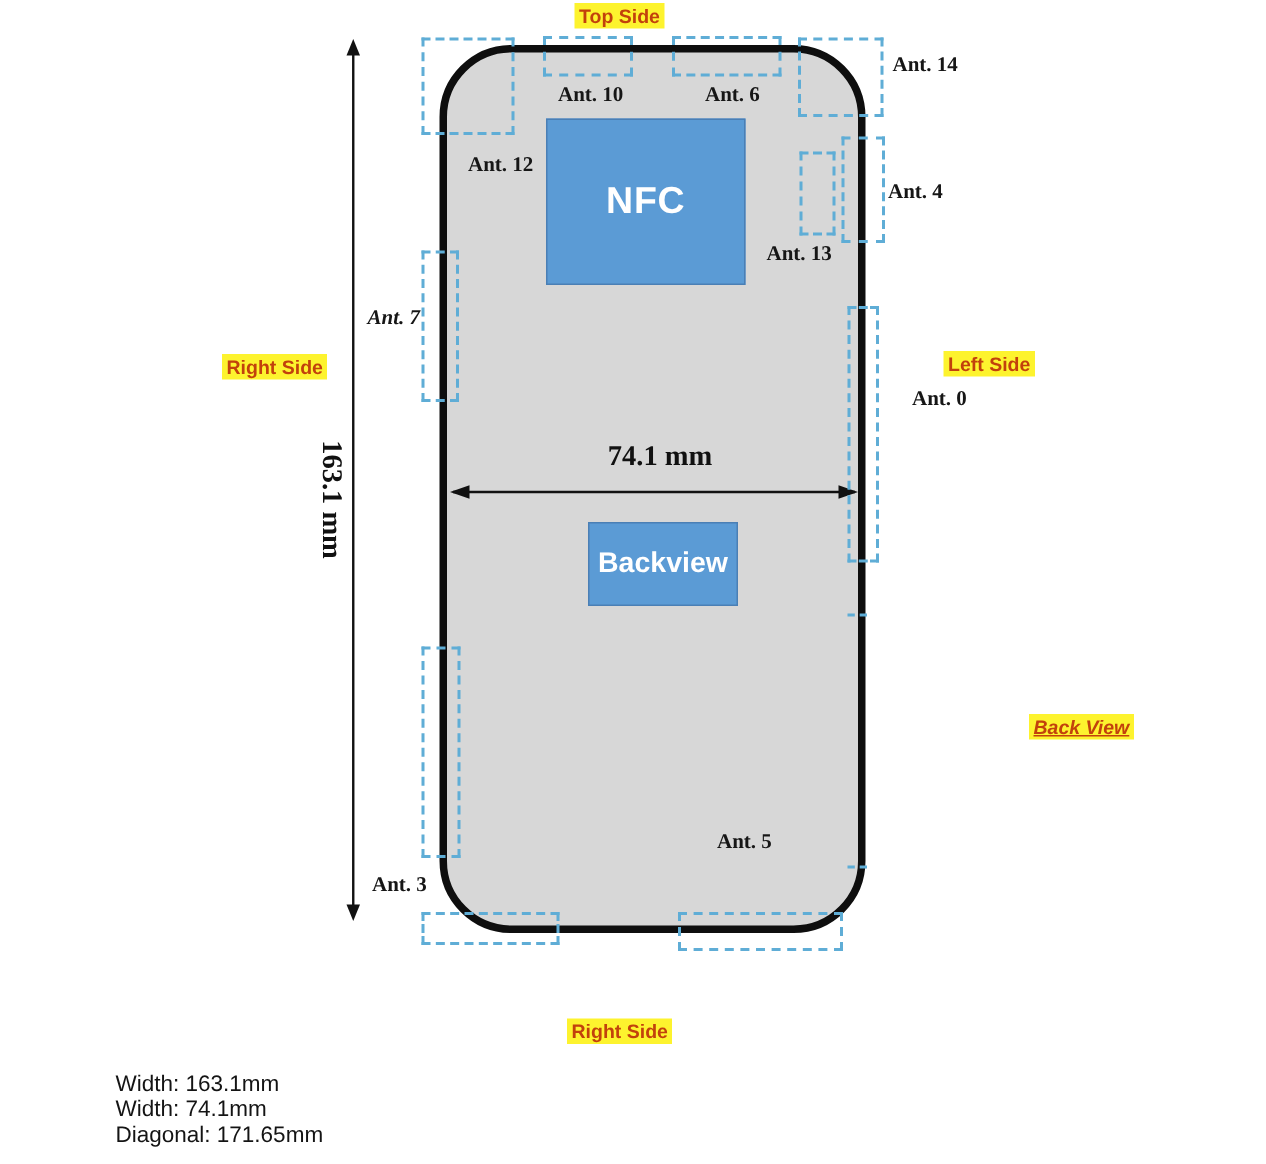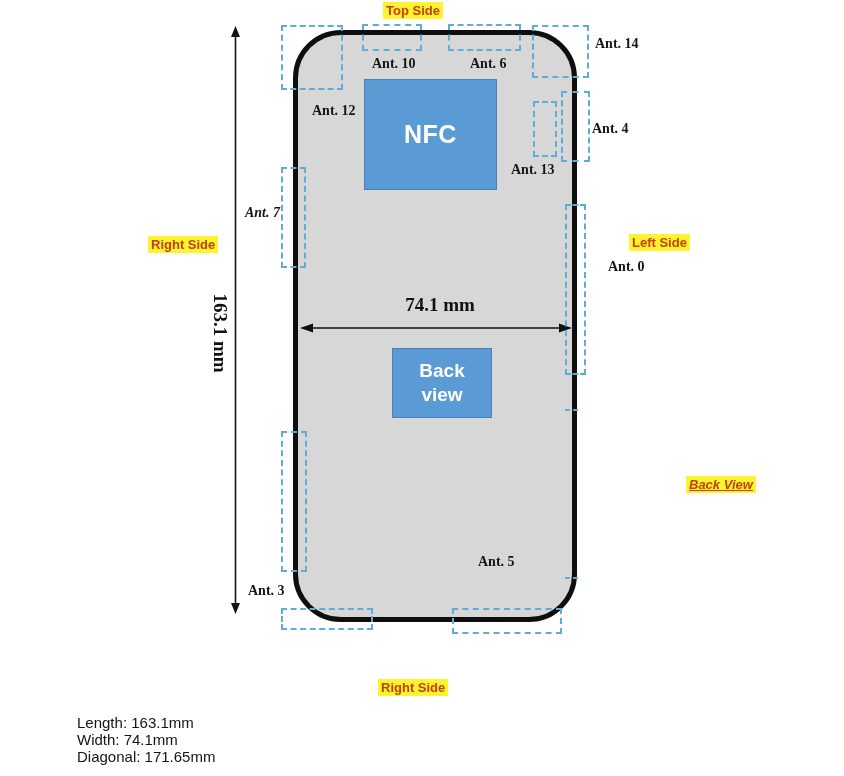--- a/index.html
+++ b/index.html
@@ -57,21 +57,21 @@
     background: #5b9bd5;
     border: 1px solid #4a7fb5;
     color: #ffffff;
     font-weight: bold;
     display: flex;
     align-items: center;
     justify-content: center;
     text-align: center;
   }
   .nfc { left: 364px; top: 79px; width: 133px; height: 111px; font-size: 25px; letter-spacing: 0.5px; }
-  .backview { left: 392px; top: 348px; width: 100px; height: 70px; font-size: 19px; line-height: 1.25; flex-direction: column; }
+  .backview { left: 392px; top: 348px; width: 100px; height: 56px; font-size: 19px; line-height: 1.25; flex-direction: row; }
 
   
   .ybadge {
     position: absolute;
     background: #fdf32e;
     color: #c2410c;
     font-weight: bold;
     font-size: 13px;
     padding: 1px 3px;
     white-space: nowrap;
@@ -180,18 +180,18 @@
   <div class="antlbl a13">Ant. 13</div>
   <div class="antlbl a7">Ant. 7</div>
   <div class="antlbl a0">Ant. 0</div>
   <div class="antlbl a1">Ant. 3</div>
   <div class="antlbl a5">Ant. 5</div>
 
   <div class="dimlbl dim-w">74.1 mm</div>
   <div class="dimlbl dim-l">163.1 mm</div>
 
   <div class="footer">
-    <div>Length: 163.1mm</div>
+    <div>Width: 163.1mm</div>
     <div>Width: 74.1mm</div>
     <div>Diagonal: 171.65mm</div>
   </div>
 
 </div>
 
 </body></html>

